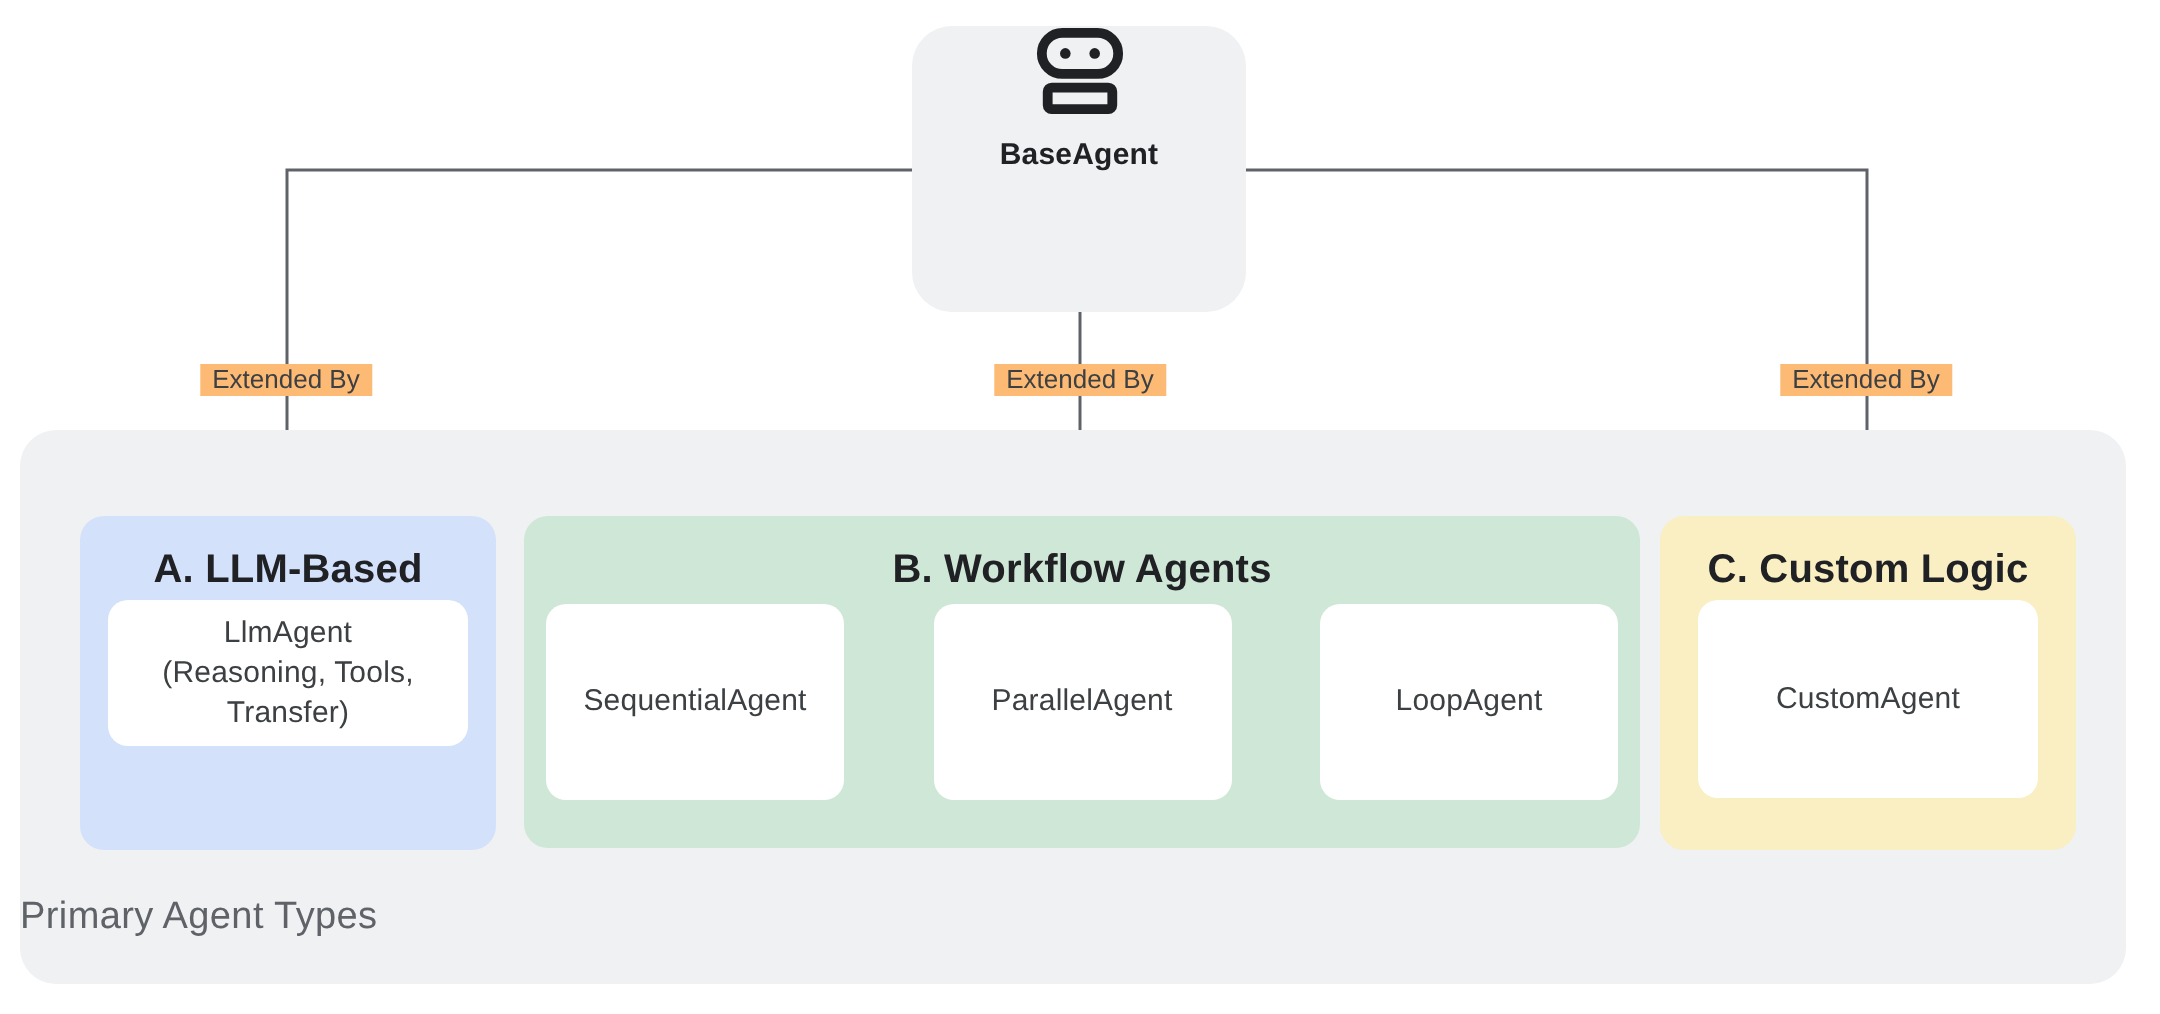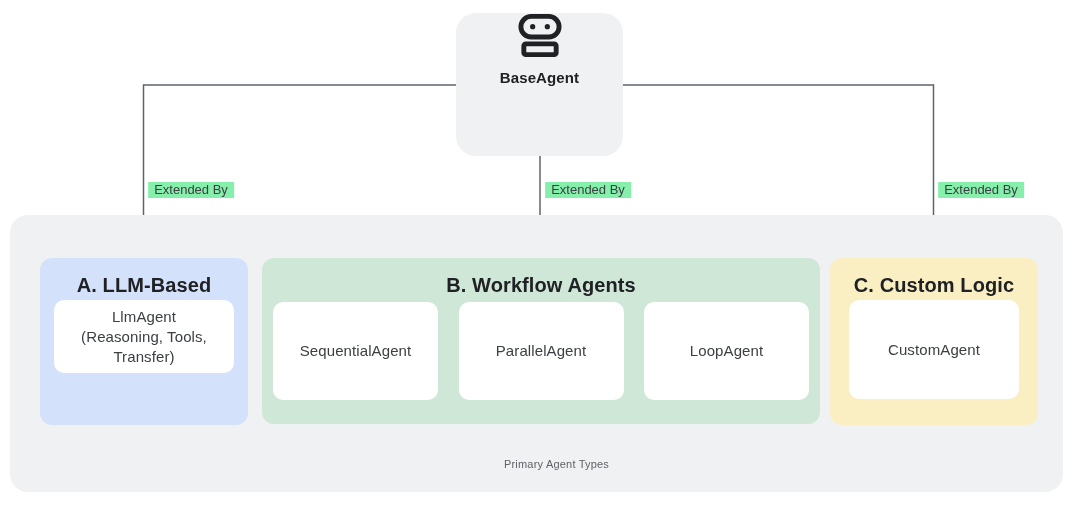--- a/index.html
+++ b/index.html
@@ -18,36 +18,35 @@
     box-sizing:border-box;
   }
   .root-node .icon{height:46px;display:block;}
   .root-label{
     margin-top:10px;font-size:15px;font-weight:bold;color:#202124;letter-spacing:.1px;
   }
 
   
   .ext-label{
     position:absolute;top:182px;transform:translateX(-50%);
-    background:#86efac;padding:0 6px;font-size:13px;line-height:16px;color:#3c4043;
+    background:#fdba74;padding:0 6px;font-size:13px;line-height:16px;color:#3c4043;
     white-space:nowrap;
-    margin-left:48px;
   }
   .ext-label.l1{left:143px;}
   .ext-label.l2{left:540px;}
   .ext-label.l3{left:933px;}
 
   
   .outer{
     position:absolute;left:10px;top:215px;width:1053px;height:277px;
     background:#f0f1f3;border-radius:18px;
   }
   .outer-label{
-    position:absolute;left:0;right:0;bottom:22px;text-align:center;
-    font-size:11px;color:#5f6368;letter-spacing:.2px;padding-left:40px;
+    position:absolute;left:0;right:0;bottom:22px;text-align:left;
+    font-size:19px;color:#5f6368;letter-spacing:.2px;
   }
 
   
   .group{position:absolute;top:258px;border-radius:12px;box-sizing:border-box;}
   .group-llm{left:40px;width:208px;height:167px;background:#d4e1fb;}
   .group-workflow{left:262px;width:558px;height:166px;background:#cfe7d6;padding-left:36px;}
   .group-custom{left:830px;width:208px;height:167px;background:#faeec3;}
   .group-title{
     position:absolute;top:16px;left:0;right:0;text-align:center;
     font-size:20px;font-weight:600;color:#202124;letter-spacing:.1px;
@@ -59,21 +58,21 @@
     display:flex;align-items:center;justify-content:center;text-align:center;
     font-size:15px;line-height:20px;color:#3c4043;white-space:pre-line;
     box-sizing:border-box;letter-spacing:.1px;
   }
   .card-llm{left:14px;top:42px;width:180px;height:73px;}
   .card-custom{left:19px;top:42px;width:170px;height:99px;}
   .workflow-cards{
     position:absolute;left:11px;right:11px;top:44px;height:98px;
     display:flex;justify-content:space-between;
   }
-  .workflow-cards .card{position:relative;width:165px;height:98px;left:auto;top:auto;}
+  .workflow-cards .card{position:relative;width:149px;height:98px;left:auto;top:auto;}
 </style>
 </head>
 <body>
 
 <div class="stage">
 
   <svg class="connectors" width="1080" height="507" viewBox="0 0 1080 507" aria-hidden="true">
     <g stroke="#5f6368" stroke-width="1.5" fill="none">
       <path d="M456 85 H143.5 V241"></path>
       <path d="M540 156 V241"></path>

